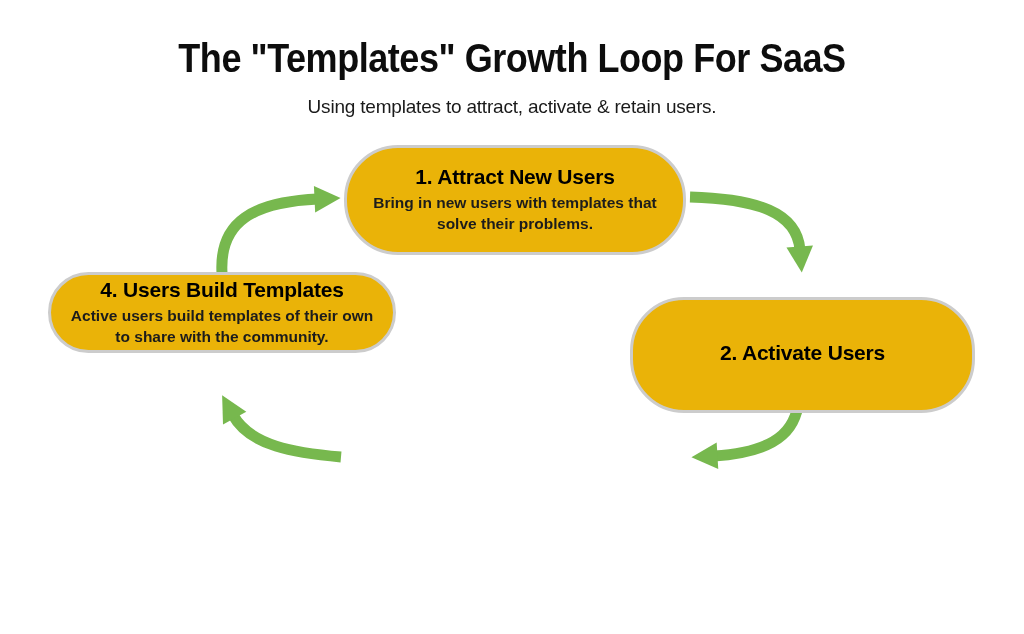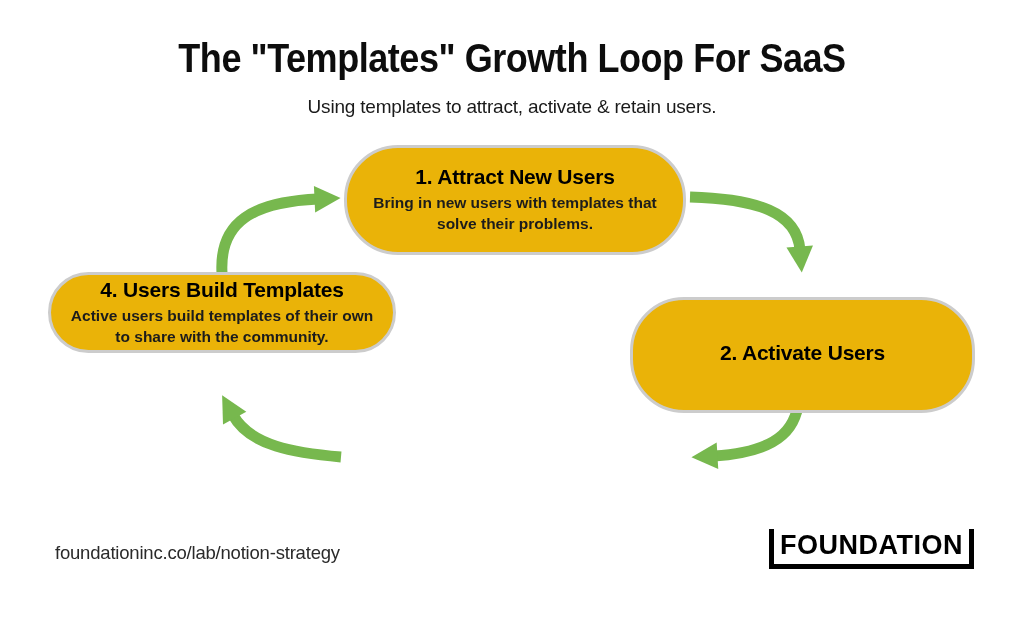--- a/index.html
+++ b/index.html
@@ -123,19 +123,15 @@
     <div class="box-heading">2. Activate Users</div>
   </div>
 
 
   <div class="box box4" style="border-color: rgb(204, 204, 204);">
     <div class="box-heading">4. Users Build Templates</div>
     <div class="box-body"><span>Active users build templates of their own
 to share with the community.</span></div>
   </div>
 
-  <div class="footer-url">foundationinc.co/lab/notion-strategy</div>
 
-  <div class="logo">
-    <span>FOUNDATION</span>
-  </div>
 
 </div>
 
 </body></html>

